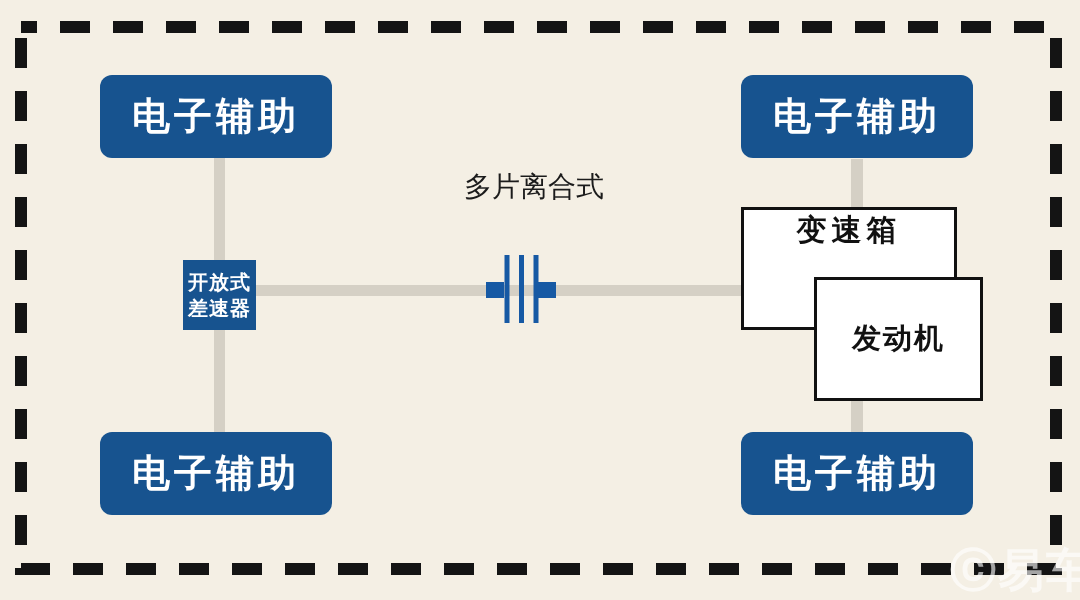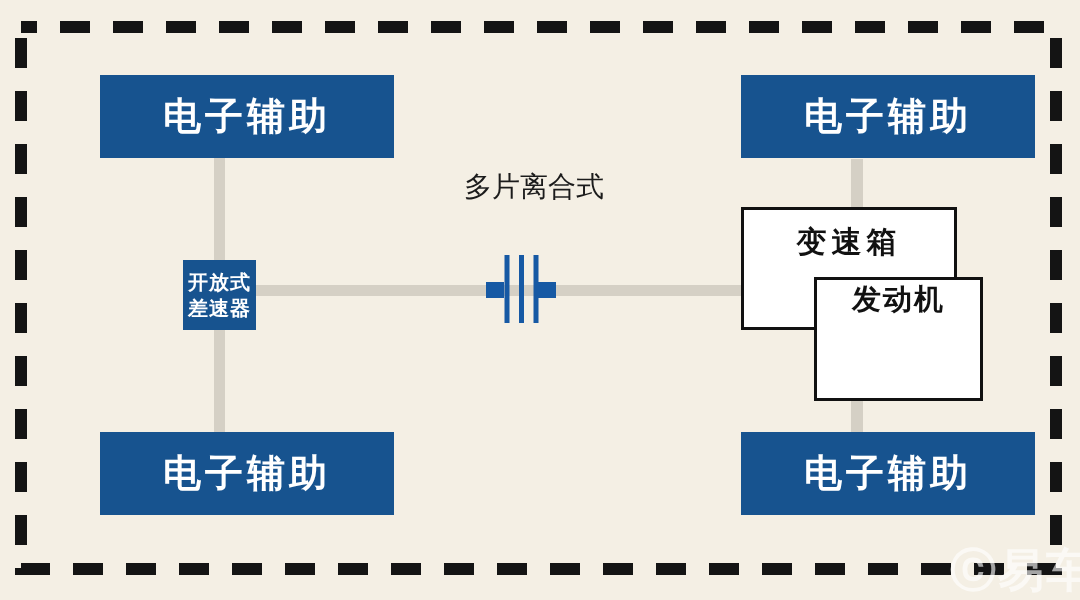--- a/index.html
+++ b/index.html
@@ -11,42 +11,42 @@
   
   .gline{position:absolute;background:#d5d0c5;z-index:1;}
   #line-left-axle{left:214px;top:158px;width:11px;height:274px;}
   #line-driveshaft{left:219px;top:285px;width:522px;height:11px;}
   #line-right-upper{left:851px;top:159px;width:12px;height:50px;}
   #line-right-lower{left:851px;top:399px;width:12px;height:34px;}
   
   #frame{position:absolute;left:0;top:0;z-index:4;pointer-events:none;}
   
   .assist{
-    position:absolute;width:294px;height:83px;background:#17538f;z-index:2;
+    position:absolute;width:232px;height:83px;background:#17538f;z-index:2;
     display:flex;align-items:center;justify-content:center;
-    color:#fff;font-size:38px;font-weight:bold;letter-spacing:4px;
+    color:#fff;font-size:38px;font-weight:bold;letter-spacing:4px;border-radius:12px;
   }
   #assist-tl{left:100px;top:75px;}
   #assist-tr{left:741px;top:75px;}
   #assist-bl{left:100px;top:432px;}
   #assist-br{left:741px;top:432px;}
   
   #open-diff{
     position:absolute;left:183px;top:260px;width:73px;height:70px;
     background:#17538f;z-index:2;display:flex;flex-direction:column;
     align-items:center;justify-content:center;
     color:#fff;font-size:20px;font-weight:bold;line-height:26px;letter-spacing:1px;
   }
   
   .whitebox{position:absolute;background:#fff;border:3px solid #111;box-sizing:border-box;color:#111;font-weight:bold;}
   #gearbox{left:741px;top:207px;width:216px;height:123px;z-index:2;
     display:flex;justify-content:center;align-items:flex-start;
-    padding-top:12px;font-size:30px;letter-spacing:5px;}
+    font-size:30px;letter-spacing:5px;}
   #engine{left:814px;top:277px;width:169px;height:124px;z-index:3;
-    display:flex;justify-content:center;
+    display:flex;justify-content:center;align-items:center;
     font-size:29px;letter-spacing:2px;}
   
   #clutch{position:absolute;left:480px;top:250px;z-index:2;}
   #clutch .blue{fill:#1659a4;}
   
   #clutch-label{
     position:absolute;left:424px;top:170px;width:220px;z-index:2;
     text-align:center;color:#1b1b1b;font-size:28px;font-weight:normal;line-height:34px;
   }
   

